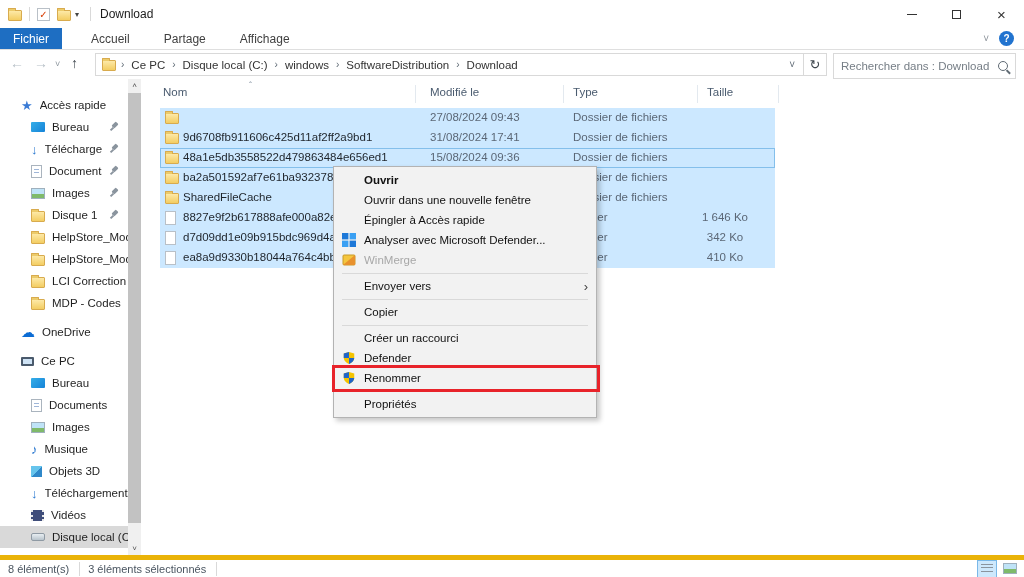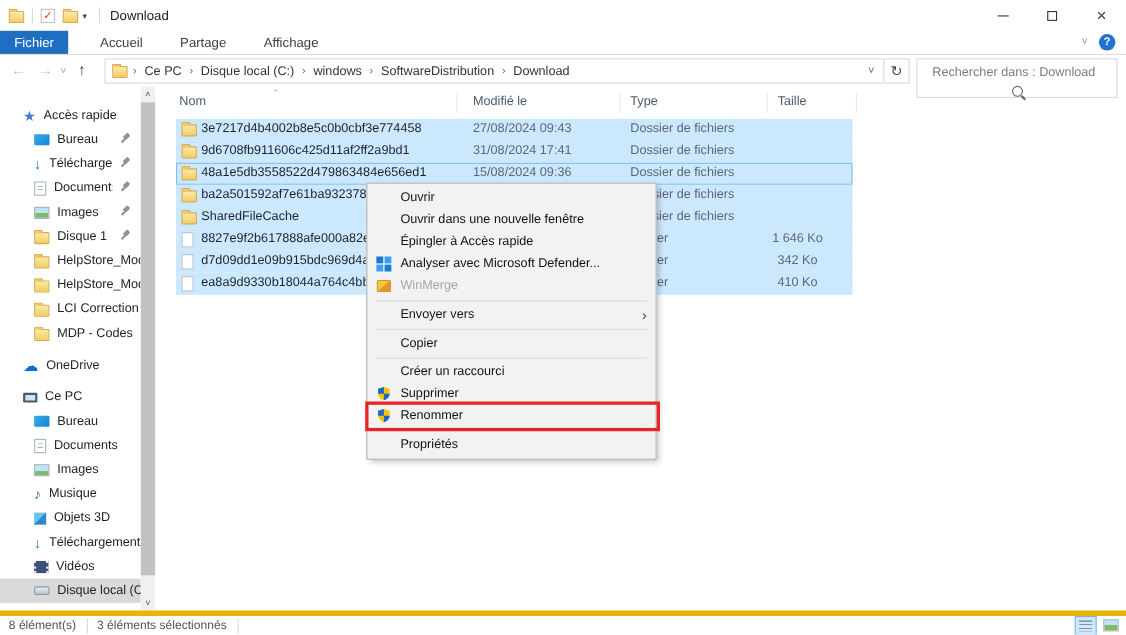--- a/index.html
+++ b/index.html
@@ -35,22 +35,22 @@
   .i-navchev{left:55px;top:8px;font-size:9px;color:#8b949c;}
   .i-up{left:71px;color:#3e464d;}
   .addressbar{position:absolute;left:95px;top:2px;width:732px;height:23px;border:1px solid #d9d9d9;
               display:flex;align-items:center;padding-left:6px;font-size:11.5px;color:#333;}
   .crumb{padding:0 2px;white-space:nowrap;}
   .crumb-sep{color:#5f6a75;font-size:10px;padding:0 5px;}
   .addr-right{margin-left:auto;display:flex;align-items:center;height:100%;}
   .addr-chev{color:#5f6a75;font-size:10px;padding:0 8px;}
   .addr-div{width:1px;height:100%;background:#d9d9d9;}
   .addr-refresh{width:22px;text-align:center;color:#3e464d;font-size:13px;}
-  .searchbox{position:absolute;left:833px;top:2px;width:183px;height:36px;border:1px solid #d9d9d9;
-             display:flex;align-items:center;padding:0 7px;flex-direction:column;}
+  .searchbox{position:absolute;left:833px;top:2px;width:183px;height:26px;border:1px solid #d9d9d9;
+             display:flex;align-items:center;padding:0 7px;}
   .searchbox input{border:none;outline:none;flex:1;font-family:"Liberation Sans",sans-serif;font-size:11.5px;color:#555;min-width:0;background:transparent;}
   .searchbox input::placeholder{color:#767e86;opacity:1;}
   .i-search{width:10px;height:10px;border:1.5px solid #5f6a73;border-radius:50%;position:relative;flex:none;}
   .i-search::after{content:"";position:absolute;width:5px;height:1.5px;background:#5f6a73;transform:rotate(45deg);right:-4px;bottom:-2px;}
 
   
   .main{position:absolute;top:79px;left:0;right:0;bottom:22px;}
 
   
   .sidebar{position:absolute;left:0;top:0;width:128px;bottom:0;overflow:hidden;}
@@ -102,21 +102,21 @@
   .c-name{position:absolute;left:23px;top:3px;color:#1e242b;white-space:nowrap;}
   .c-date{position:absolute;left:270px;top:3px;color:#5b6776;white-space:nowrap;}
   .c-type{position:absolute;left:413px;top:3px;color:#5b6776;white-space:nowrap;}
   .c-size{position:absolute;right:5px;top:3px;width:90px;text-align:center;color:#5b6776;white-space:nowrap;}
 
   
   .menu{position:absolute;left:333px;top:166px;width:264px;background:#f2f2f2;border:1px solid #b3b3b3;
         box-shadow:3px 3px 5px rgba(0,0,0,.22);padding:3px 0;z-index:5;}
   .mi{height:20px;display:flex;align-items:center;padding-right:8px;font-size:11.5px;color:#111;}
   .mi .mico{width:30px;display:flex;justify-content:center;flex:none;}
-  .mi.bold span.mlabel{font-weight:normal;}
+  .mi.bold span.mlabel{font-weight:bold;}
   .mi.dis{color:#a8a8a8;}
   .msep{height:6px;position:relative;}
   .msep::after{content:"";position:absolute;left:8px;right:8px;top:3px;height:1px;background:#d9d9d9;}
   .mi .subarrow{margin-left:auto;color:#444;font-size:13px;}
   .redbox{position:absolute;left:-2px;width:268px;top:198px;height:27px;border:3px solid #e8232a;pointer-events:none;z-index:6;}
   .i-uac,.i-defender,.i-winmerge{width:14px;height:14px;display:block;}
 
   
   .statusbar{position:absolute;left:0;right:0;bottom:0;height:22px;border-top:5px solid #eab308;
              display:flex;align-items:center;font-size:11px;color:#4a5560;}
@@ -308,21 +308,20 @@
         <span class="hsep" style="left:418px;"></span>
         <span class="hlabel h-type">Type</span>
         <span class="hsep" style="left:552px;"></span>
         <span class="hlabel h-taille">Taille</span>
         <span class="hsep" style="left:633px;"></span>
       </div>
 
       <div class="rows">
         <div class="row sel">
           <span class="fic i-folder"></span>
-          <span class="c-name">3e7217d4b4002b8e5c0b0cbf3e774458</span>
           <span class="c-date">27/08/2024 09:43</span>
           <span class="c-type">Dossier de fichiers</span>
           <span class="c-size"></span>
         </div>
         <div class="row sel">
           <span class="fic i-folder"></span>
           <span class="c-name">9d6708fb911606c425d11af2ff2a9bd1</span>
           <span class="c-date">31/08/2024 17:41</span>
           <span class="c-type">Dossier de fichiers</span>
           <span class="c-size"></span>
@@ -423,21 +422,21 @@
       <span class="mlabel">Créer un raccourci</span>
     </div>
     <div class="mi">
       <span class="mico">
         <svg class="i-uac" viewBox="0 0 16 16">
             <path d="M8 1 L14 2.8 V7.5 C14 11.5 11 13.6 8 14.8 C5 13.6 2 11.5 2 7.5 V2.8 Z" fill="#f3c301"></path>
             <path d="M8 1 L2 2.8 V7.9 L8 7.9 Z" fill="#2065c9"></path>
             <path d="M8 7.9 L14 7.9 C13.8 11.4 11 13.6 8 14.8 Z" fill="#2065c9"></path>
           </svg>
       </span>
-      <span class="mlabel">Supprimer</span>
+      <span class="mlabel">Defender</span>
     </div>
     <div class="mi">
       <span class="mico">
         <svg class="i-uac" viewBox="0 0 16 16">
             <path d="M8 1 L14 2.8 V7.5 C14 11.5 11 13.6 8 14.8 C5 13.6 2 11.5 2 7.5 V2.8 Z" fill="#f3c301"></path>
             <path d="M8 1 L2 2.8 V7.9 L8 7.9 Z" fill="#2065c9"></path>
             <path d="M8 7.9 L14 7.9 C13.8 11.4 11 13.6 8 14.8 Z" fill="#2065c9"></path>
           </svg>
       </span>
       <span class="mlabel">Renommer</span>

